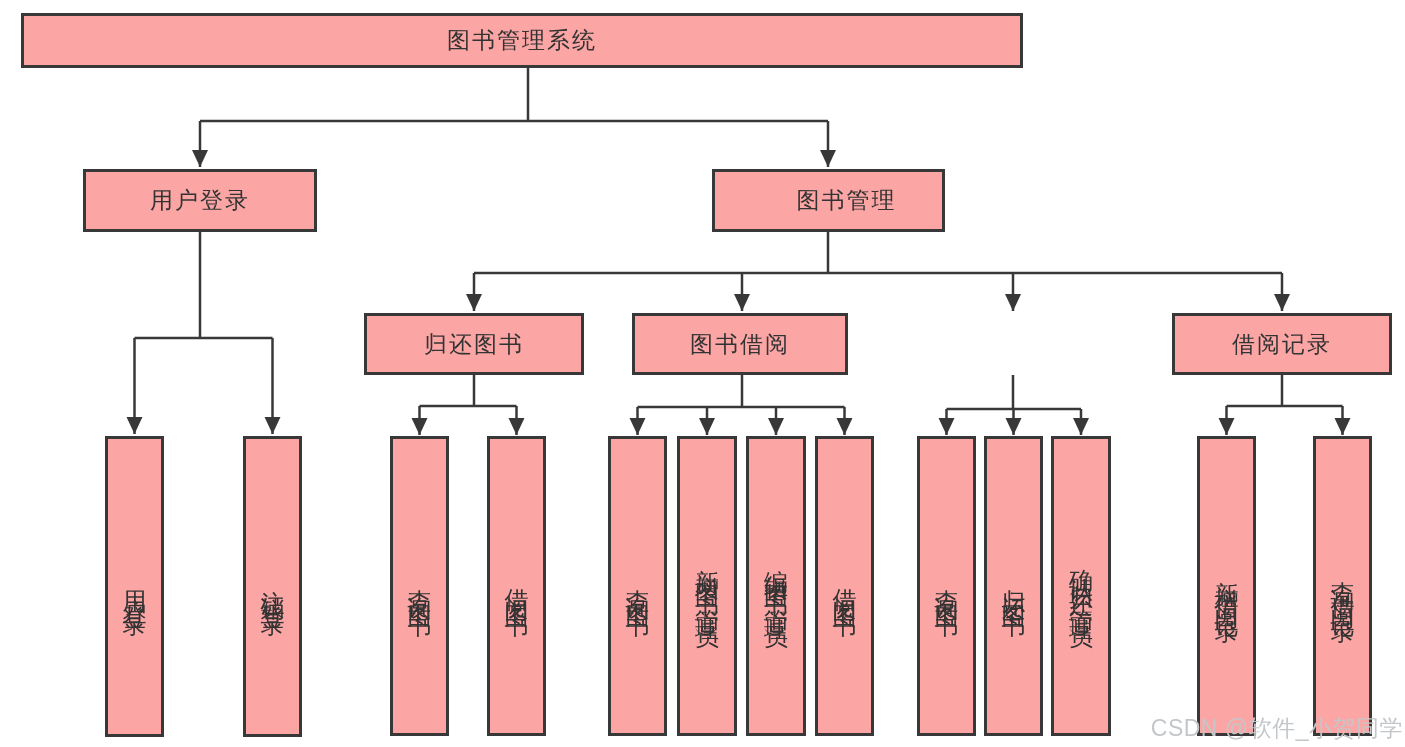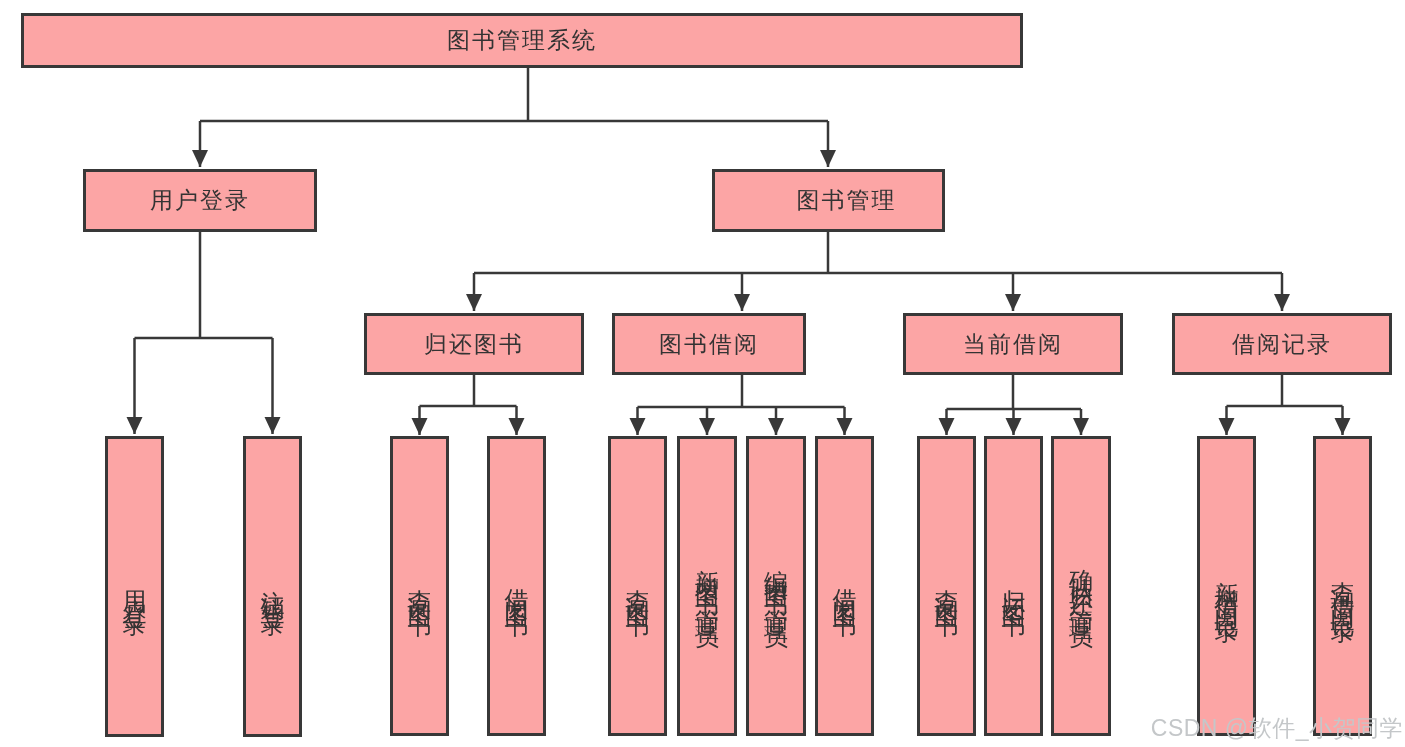--- a/index.html
+++ b/index.html
@@ -119,25 +119,22 @@
   <div class="node h" style="left:83px; top:169px; width:234px; height:63px;">
     <span>用户登录</span>
   </div>
   <div class="node h" style="left:712px; top:169px; width:233px; height:63px;padding-left:36px;">
     <span>图书管理</span>
   </div>
 
   <div class="node h" style="left:364px; top:313px; width:220px; height:62px;">
     <span>归还图书</span>
   </div>
-  <div class="node h" style="left:612px; top:313px; width:194px; height:62px;">
+  <div class="node h" style="left:632px; top:313px; width:216px; height:62px;">
     <span>图书借阅</span>
-  </div>
-  <div class="node h" style="left:903px; top:313px; width:220px; height:62px;">
-    <span>当前借阅</span>
   </div>
   <div class="node h" style="left:1172px; top:313px; width:220px; height:62px;">
     <span>借阅记录</span>
   </div>
 
   <div class="node v" style="left:105px; top:436px; width:59px; height:301px;">
     <span>用户登录</span>
   </div>
   <div class="node v" style="left:243px; top:436px; width:59px; height:301px;">
     <span>注销登录</span>

